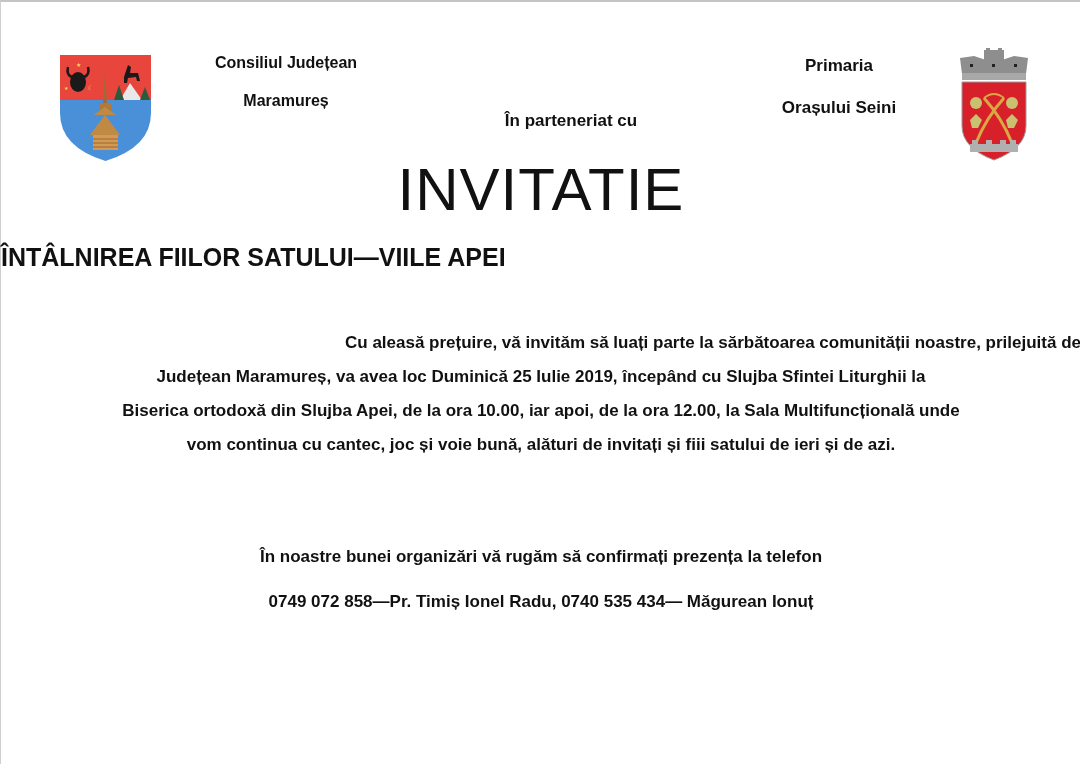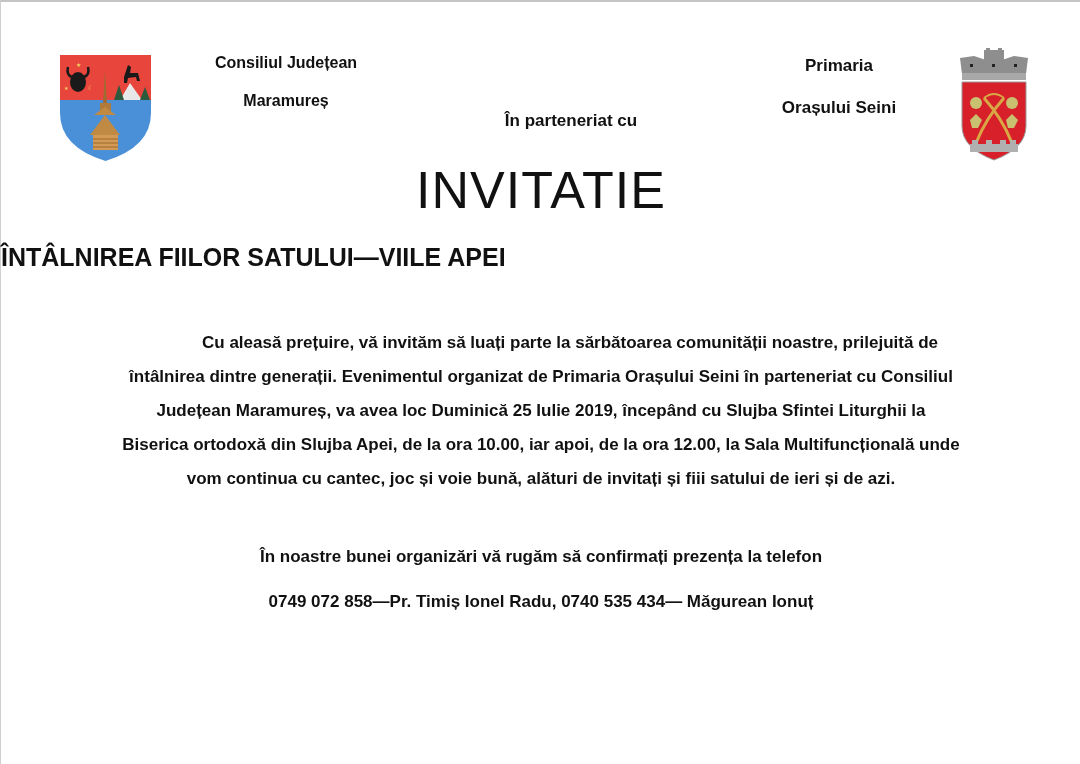--- a/index.html
+++ b/index.html
@@ -10,36 +10,36 @@
   }
   .page {
     position: absolute; left: 0; top: 0; width: 1080px; height: 764px;
     border-top: 2px solid #c4c4c4; border-left: 1px solid #cfcfcf; box-sizing: border-box;
   }
   .abs { position: absolute; }
   .hdr-text { font-weight: bold; font-size: 16px; text-align: center; white-space: nowrap; }
   .crest { position: absolute; }
   .title {
     position: absolute; left: 0; width: 1080px; top: 140px; text-align: center;
-    font-size: 52px; font-weight: normal; letter-spacing: 1px; line-height: 96px;
+    font-size: 60px; font-weight: normal; letter-spacing: 1px; line-height: 96px;
   }
   .subtitle {
     position: absolute; left: 0; width: 1080px; top: 239px; 
     font-size: 25px; font-weight: bold; line-height: 32px;
   }
   .edition {
     position: absolute; left: 0; width: 1080px; top: 280px; text-align: center;
     font-size: 18px; font-weight: bold; line-height: 24px;
   }
   .body-lines { position: absolute; left: 0; top: 324px; width: 1080px; }
   .body-line {
     text-align: center; font-weight: bold; font-size: 17px; line-height: 34px;
     white-space: nowrap; height: 34px;
   }
-  .body-line.first { padding-left: 58px; box-sizing: border-box; }
+  .body-line.first { padding-left: 58px; box-sizing: border-box; text-align: right; }
   .contact { position: absolute; left: 0; width: 1080px; text-align: center;
     font-weight: bold; font-size: 17px; line-height: 24px; white-space: nowrap; }
 </style>
 </head>
 <body>
 
 <div class="page">
 
   <div class="crest" style="left:57px; top:53px; width:95px; height:107px;">
     <svg width="95" height="107" viewBox="0 0 95 107">
@@ -109,21 +109,20 @@
       <rect x="44" y="92" width="6" height="5" fill="#b0b0b0"></rect>
       <rect x="54" y="92" width="6" height="5" fill="#b0b0b0"></rect>
     </svg>
   </div>
 
   <div class="title">INVITATIE</div>
   <div class="subtitle">ÎNTÂLNIREA FIILOR SATULUI—VIILE APEI</div>
 
   <div class="body-lines">
     <div class="body-line first">Cu aleasă prețuire, vă invităm să luați parte la sărbătoarea comunității noastre, prilejuită de</div>
-    <div class="body-line">întâlnirea dintre generații. Evenimentul organizat de Primaria Orașului Seini în parteneriat cu Consiliul</div>
     <div class="body-line">Județean Maramureș, va avea loc Duminică 25 Iulie 2019, începând cu Slujba Sfintei Liturghii la</div>
     <div class="body-line">Biserica ortodoxă din Slujba Apei, de la ora 10.00, iar apoi, de la ora 12.00, la Sala Multifuncțională unde</div>
     <div class="body-line">vom continua cu cantec, joc și voie bună, alături de invitați și fiii satului de ieri și de azi.</div>
   </div>
 
   <div class="contact" style="top:543px;">În noastre bunei organizări vă rugăm să confirmați prezența la telefon</div>
   <div class="contact" style="top:588px;">0749 072 858—Pr. Timiș Ionel Radu,  0740 535 434— Măgurean Ionuț</div>
 
 </div>
 

